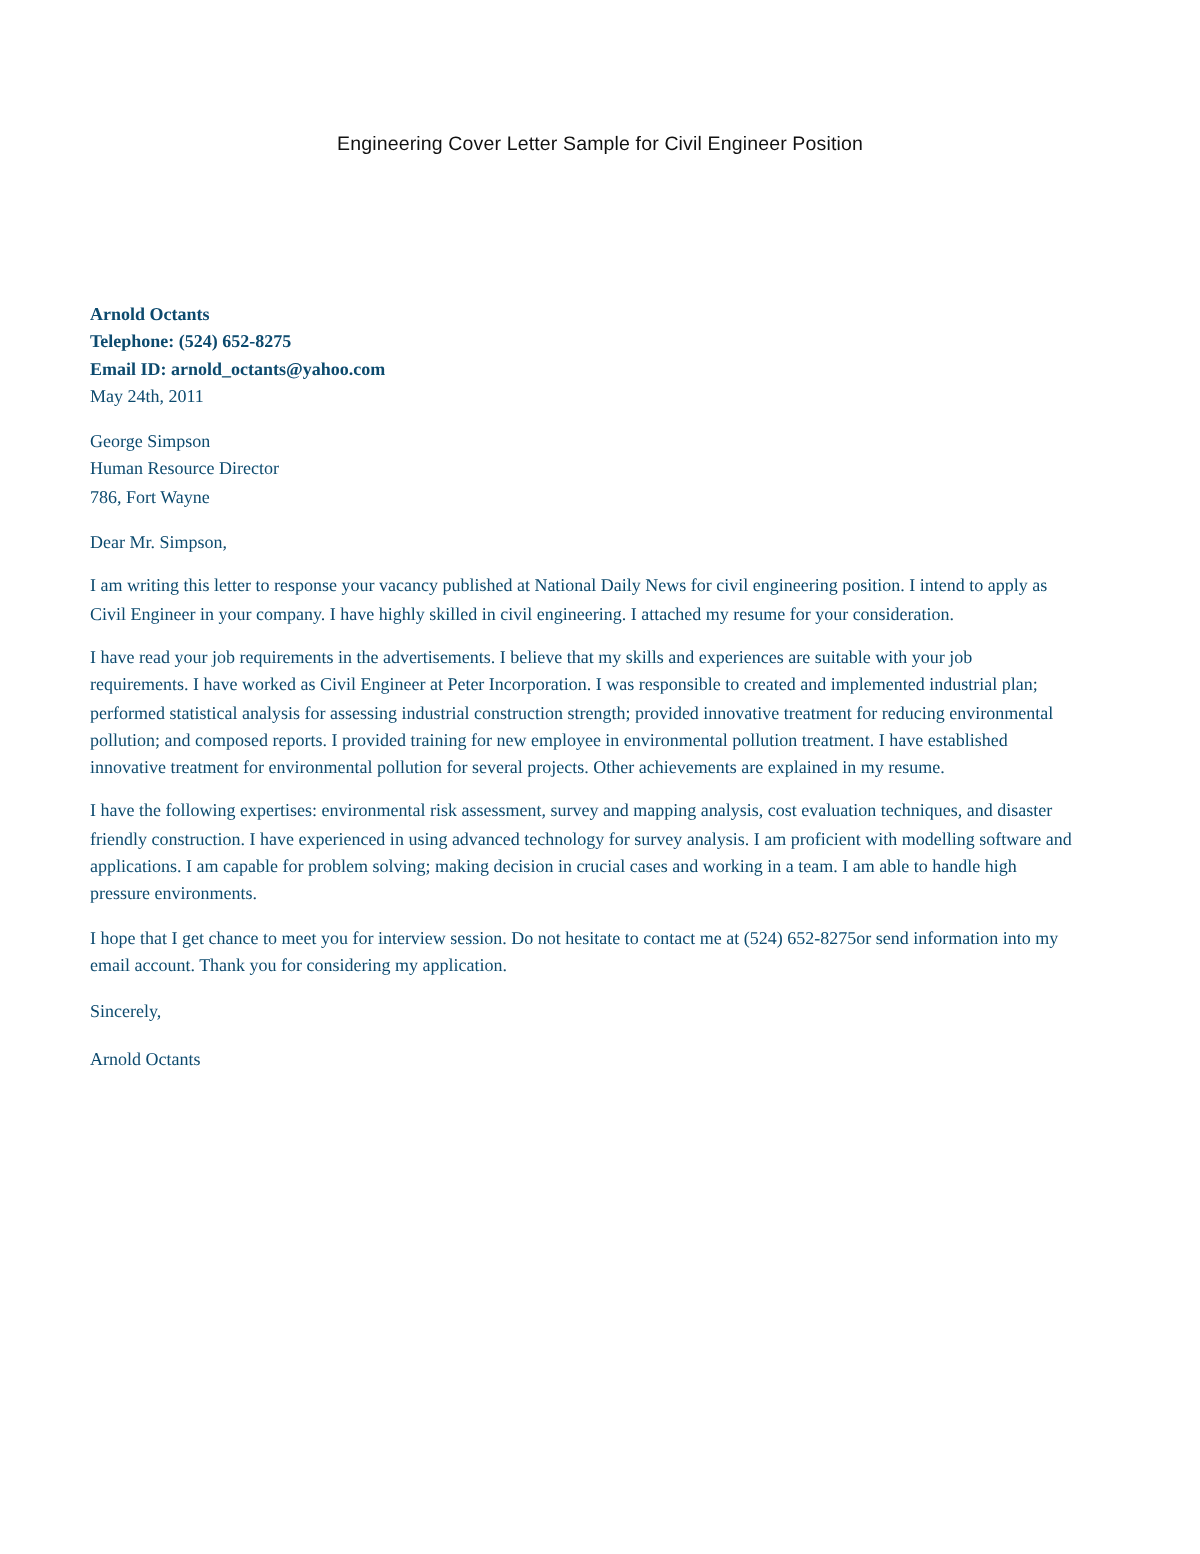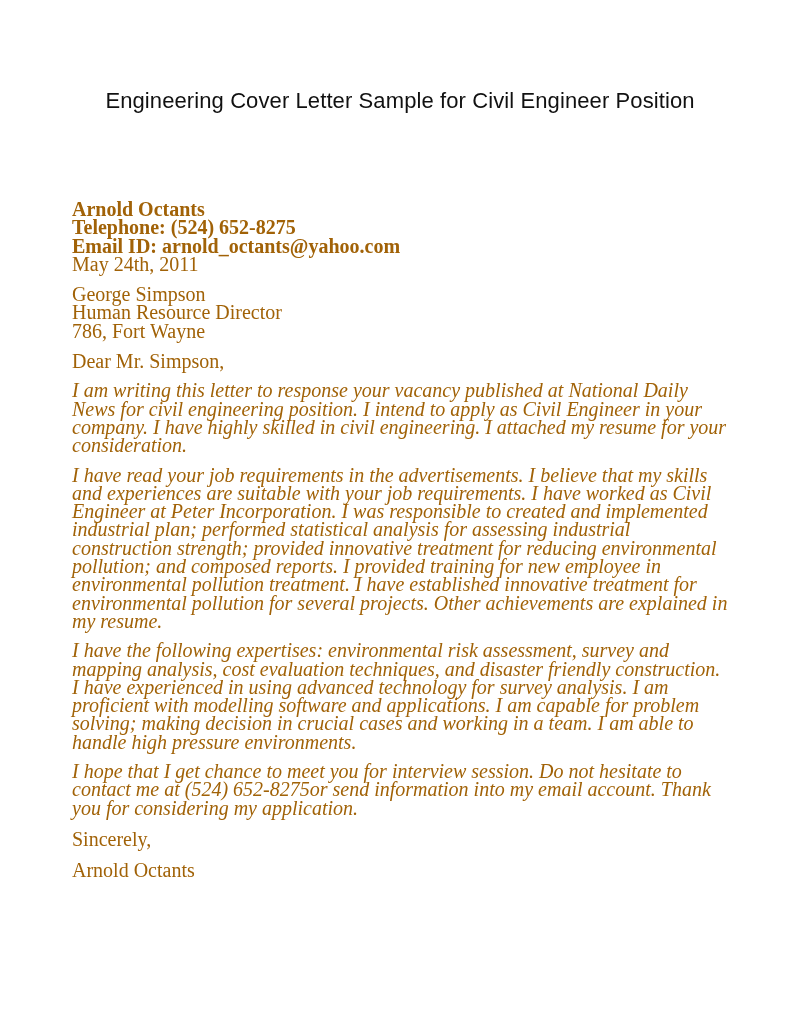--- a/index.html
+++ b/index.html
@@ -23,35 +23,35 @@
   }
 
   
   .doc-title {
     position: absolute;
     top: 88px;
     left: 0;
     width: 800px;
     text-align: center;
     font-family: "Liberation Sans", "DejaVu Sans", sans-serif;
-    font-size: 22px;
+    font-size: 13px;
     font-weight: 400;
     color: #111111;
     letter-spacing: 0.1px;
   }
 
   
   .letter {
     position: absolute;
     top: 200px;
-    left: 72px;
+    left: 60px;
     width: 656px;
-    font-size: 20px;
+    font-size: 12px;
     line-height: 18.3px;
-    color: #a16207;
+    color: #0c4a6e;
   }
 
   .sender-block {
     font-weight: 700;
     margin: 0 0 0 0;
   }
   .sender-block .line {
     display: block;
     white-space: nowrap;
   }
@@ -69,21 +69,20 @@
   }
 
   .salutation {
     margin-top: 12px;
   }
 
   p.body-para {
     margin: 11px 0 0 0;
     text-align: left;
     line-height: 18.3px;
-    font-style: italic;
   }
 
   .closing {
     margin-top: 13px;
   }
   .signature {
     margin-top: 13px;
   }
 </style>
 </head>

